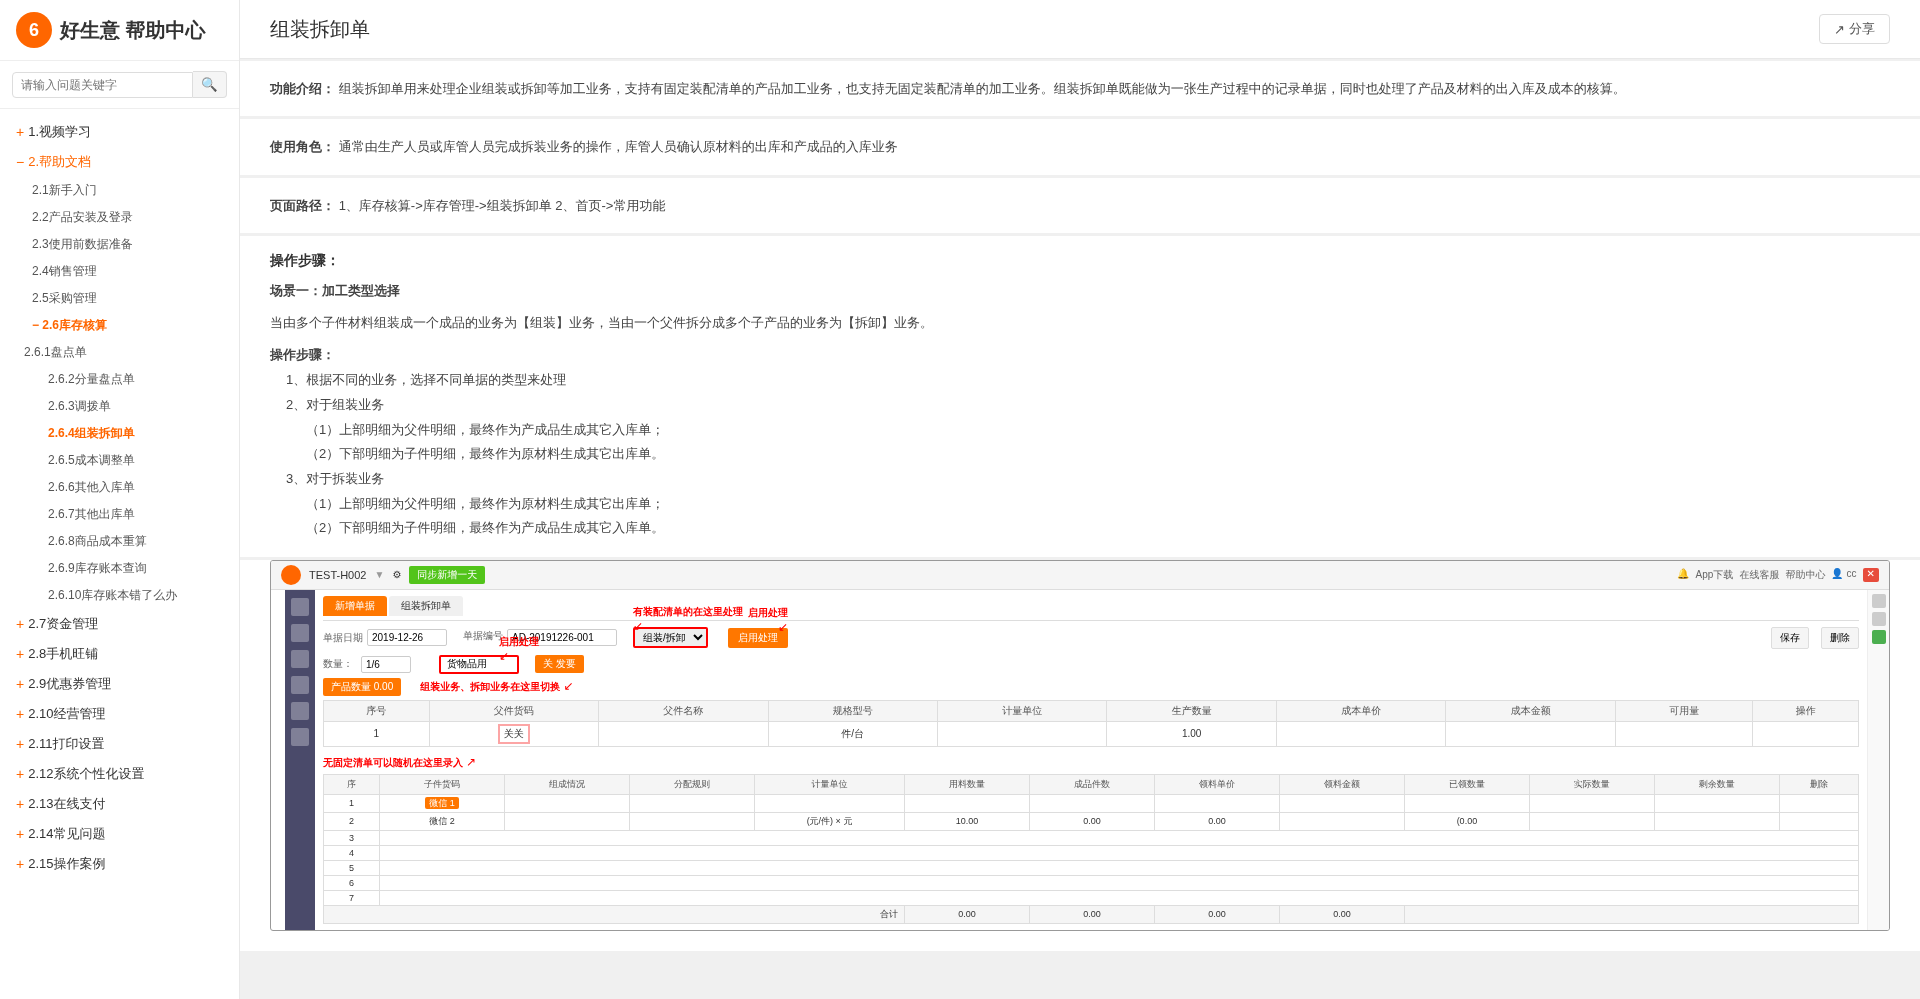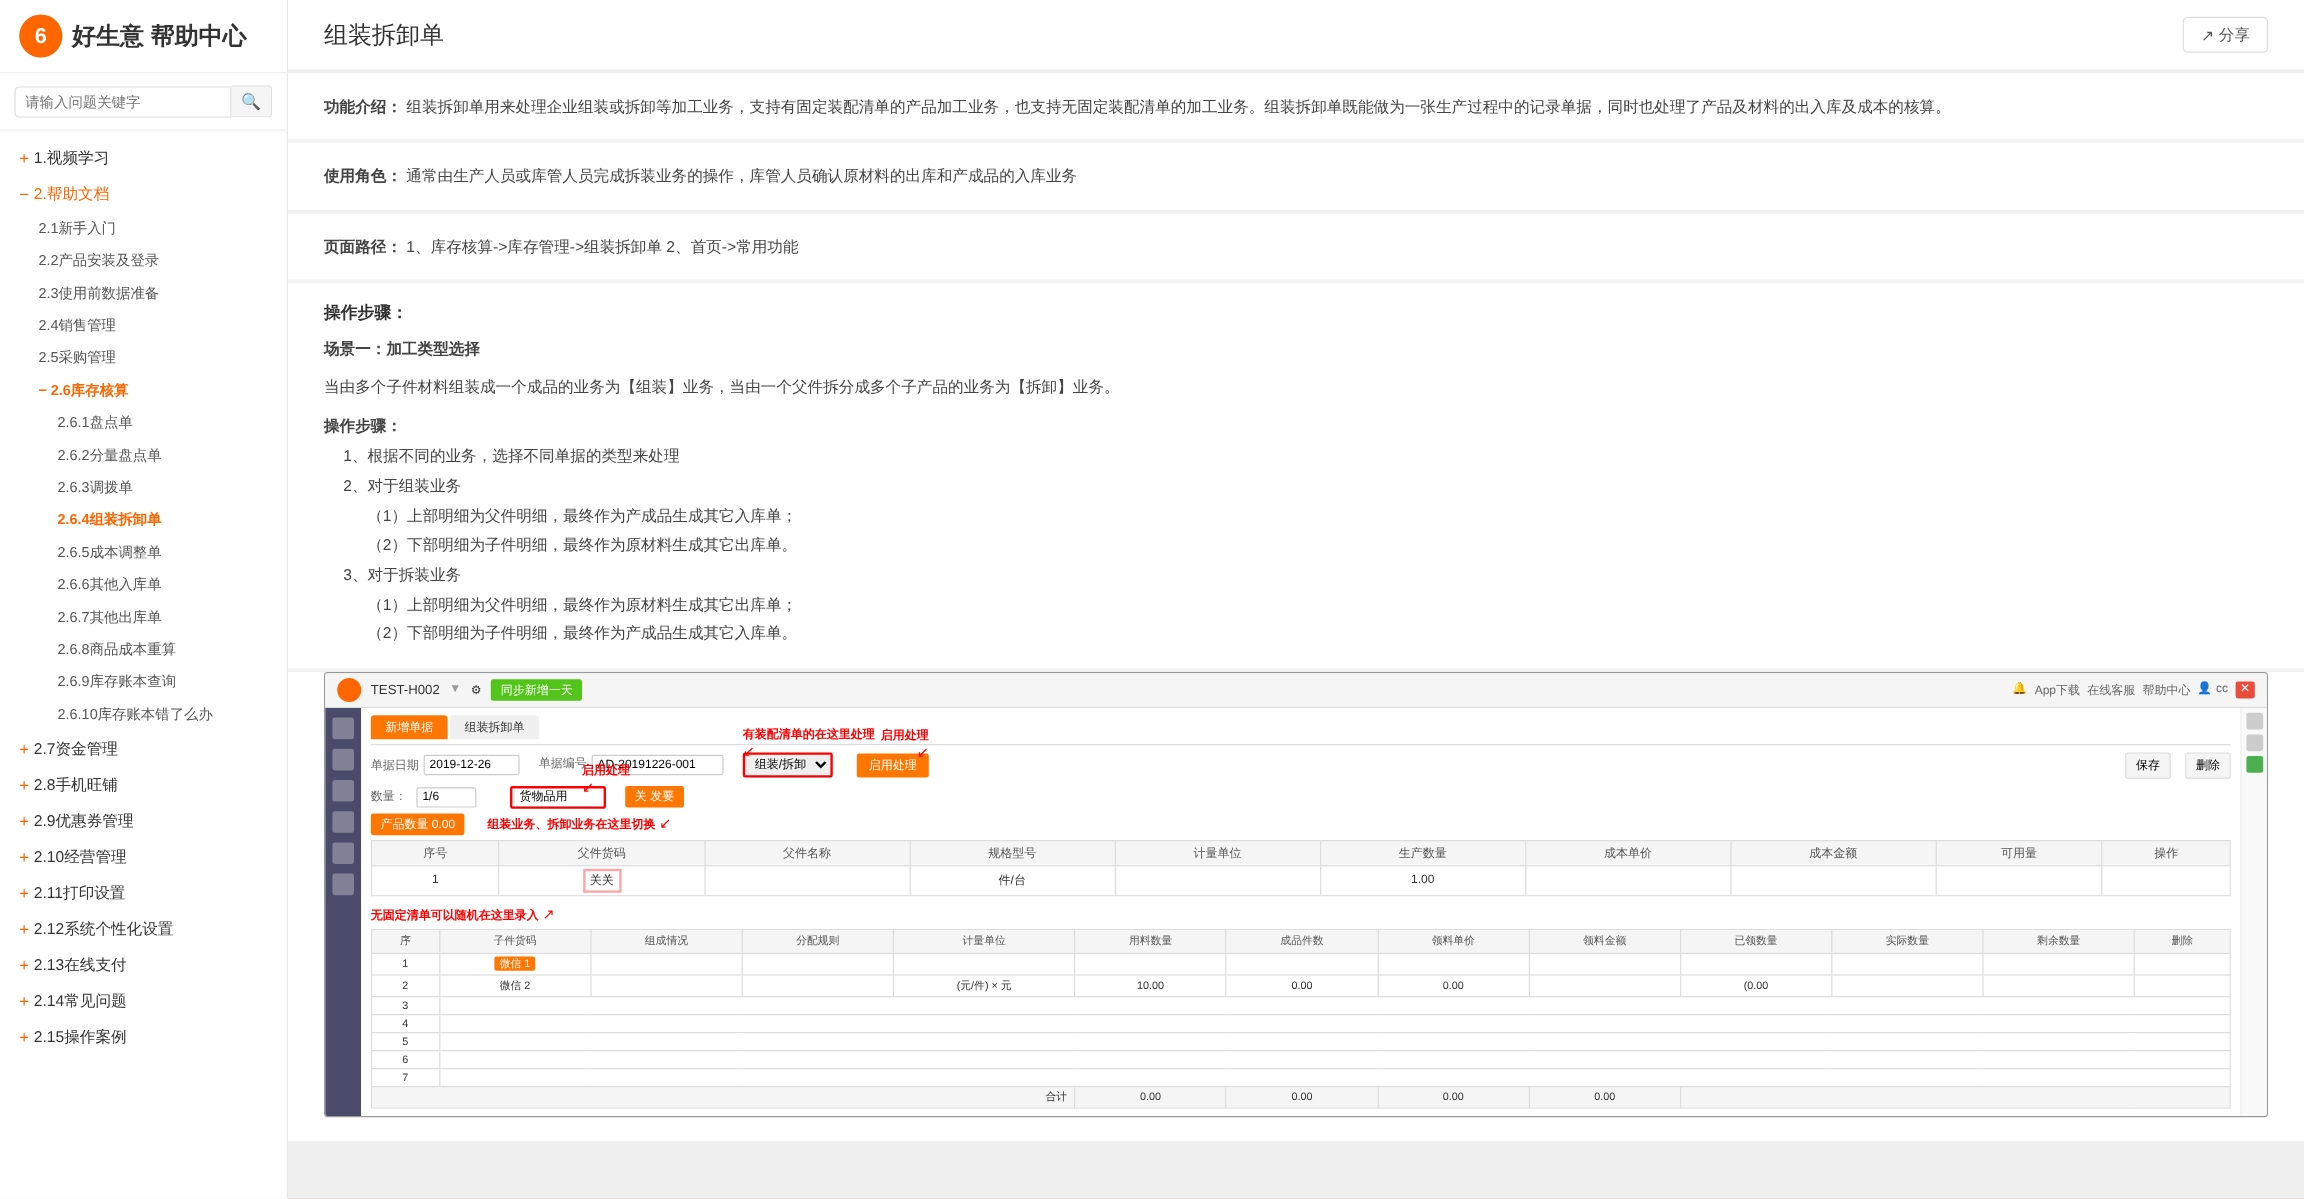--- a/index.html
+++ b/index.html
@@ -222,21 +222,21 @@
     </div>
 
     <div class="nav-sub-item">2.1新手入门</div>
     <div class="nav-sub-item">2.2产品安装及登录</div>
     <div class="nav-sub-item">2.3使用前数据准备</div>
     <div class="nav-sub-item">2.4销售管理</div>
     <div class="nav-sub-item">2.5采购管理</div>
     <div class="nav-sub-item active" style="color:#f60;font-weight:bold;">
       − 2.6库存核算
     </div>
-    <div class="nav-sub-item" style="padding-left:48px;">2.6.1盘点单</div>
+    <div class="nav-sub-item" style="padding-left:24px;">2.6.1盘点单</div>
     <div class="nav-sub-item" style="padding-left:48px;">2.6.2分量盘点单</div>
     <div class="nav-sub-item" style="padding-left:48px;">2.6.3调拨单</div>
     <div class="nav-sub-item active" style="padding-left:48px;color:#f60;font-weight:bold;">2.6.4组装拆卸单</div>
     <div class="nav-sub-item" style="padding-left:48px;">2.6.5成本调整单</div>
     <div class="nav-sub-item" style="padding-left:48px;">2.6.6其他入库单</div>
     <div class="nav-sub-item" style="padding-left:48px;">2.6.7其他出库单</div>
     <div class="nav-sub-item" style="padding-left:48px;">2.6.8商品成本重算</div>
     <div class="nav-sub-item" style="padding-left:48px;">2.6.9库存账本查询</div>
     <div class="nav-sub-item" style="padding-left:48px;">2.6.10库存账本错了么办</div>
 
@@ -346,21 +346,21 @@
           <div class="mock-icons">
             <span>🔔</span>
             <span style="font-size:10px;">App下载</span>
             <span style="font-size:10px;">在线客服</span>
             <span style="font-size:10px;">帮助中心</span>
             <span style="font-size:10px;">👤 cc</span>
             <span style="font-size:10px;background:#e74c3c;color:white;padding:0 4px;border-radius:2px;">✕</span>
           </div>
         </div>
 
-        <div style="display:flex; min-height:280px;">
+        <div style="display:flex; min-height:280px;padding-left:14px;">
 
           <div class="mock-sidebar-mini">
             <div class="mock-sidebar-icon"></div>
             <div class="mock-sidebar-icon"></div>
             <div class="mock-sidebar-icon"></div>
             <div class="mock-sidebar-icon"></div>
             <div class="mock-sidebar-icon"></div>
             <div class="mock-sidebar-icon"></div>
           </div>
 

